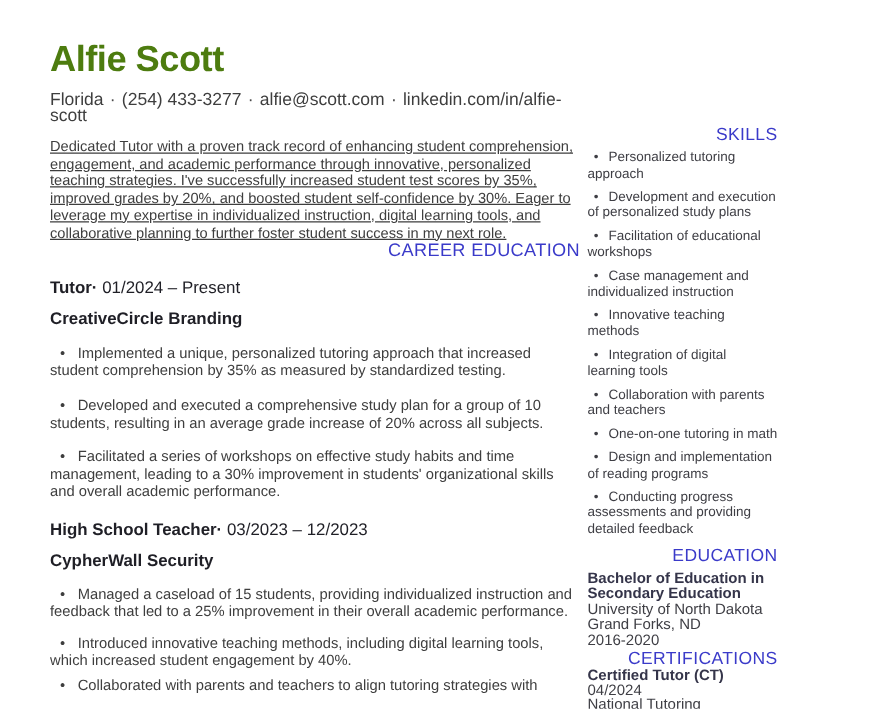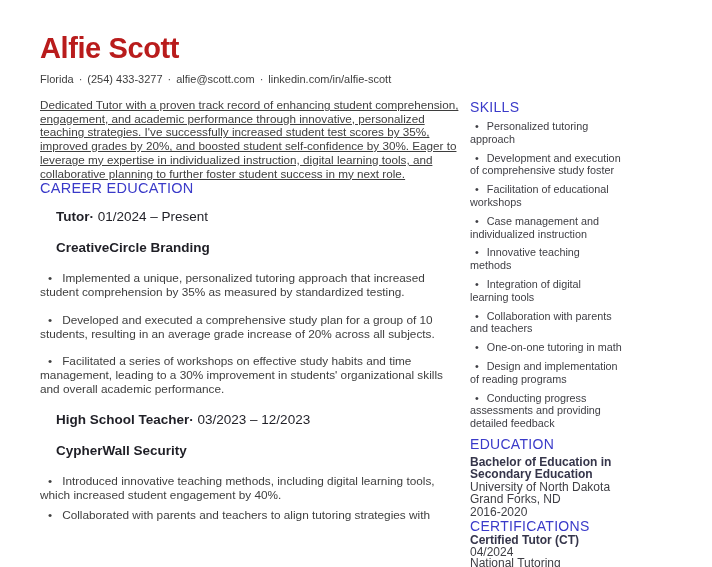--- a/index.html
+++ b/index.html
@@ -7,34 +7,34 @@
     width:712px; height:567px; overflow:hidden; position:relative;
     background:#ffffff;
     font-family:"Liberation Sans", sans-serif;
     -webkit-font-smoothing:antialiased;
   }
   .left-col  { position:absolute; left:40px;  top:32px; width:424px; }
   .right-col { position:absolute; left:470px; top:99px; width:152px; }
 
   h1.name {
     margin:0; font-size:29px; line-height:33px; font-weight:bold;
-    letter-spacing:-0.4px; color:#b91c1c;
+    letter-spacing:-0.4px; color:#4d7c0f;
   }
-  .contact { margin-top:8px; font-size:11px; line-height:13px; color:#3e3e3e; }
+  .contact { margin-top:8px; font-size:14px; line-height:13px; color:#3e3e3e; }
   .contact .sep { margin:0 5px; color:#4a4a4a; }
 
   .summary { margin:12px 0 0 0; font-size:11.7px; line-height:13.7px; color:#3e3e3e;text-decoration:underline; }
 
   h2.section {
     margin:0; font-size:14.5px; line-height:16px; font-weight:normal;
-    letter-spacing:0.3px; color:#3a3ac9;
+    letter-spacing:0.3px; color:#3a3ac9;text-align:right;
   }
   .h2-career { margin-top:20px; }
 
-  h3 { margin:16px; font-size:13.5px; line-height:15px; color:#1f1f26; }
+  h3 { margin:0; font-size:13.5px; line-height:15px; color:#1f1f26; }
   .title-line { margin-top:13px; font-weight:normal; }
   .title-line .jt { font-weight:bold; }
   .title-line .jd { font-weight:normal; }
   .company { margin-top:10px; font-weight:bold; }
 
   p.b { margin:13px 0 0 0; font-size:11.8px; line-height:14.2px; color:#3e3e3e; }
   p.b .dot { margin-left:8px; margin-right:10px; }
 
   .job2 .title-line { margin-top:15px; }
   .job2 p.b.m1 { margin-top:12px; }
@@ -79,30 +79,31 @@
     <p class="b"><span class="dot">•</span><span>Developed and executed a comprehensive study plan for a group of 10 students, resulting in an average grade increase of 20% across all subjects.</span></p>
     <p class="b"><span class="dot">•</span><span>Facilitated a series of workshops on effective study habits and time management, leading to a 30% improvement in students' organizational skills and overall academic performance.</span></p>
   </div>
 
   <div class="job job2">
     <h3 class="title-line">
       <span class="jt">High School Teacher·</span>
       <span class="jd">03/2023 – 12/2023</span>
     </h3>
     <h3 class="company">CypherWall Security</h3>
+    <p class="b m1"><span class="dot">•</span><span>Managed a caseload of 15 students, providing individualized instruction and feedback that led to a 25% improvement in their overall academic performance.</span></p>
     <p class="b m2"><span class="dot">•</span><span>Introduced innovative teaching methods, including digital learning tools, which increased student engagement by 40%.</span></p>
     <p class="b m3"><span class="dot">•</span><span>Collaborated with parents and teachers to align tutoring strategies with</span></p>
   </div>
 </div>
 
 <div class="right-col">
   <h2 class="section">SKILLS</h2>
   <div class="skills-list">
     <p class="s"><span class="dot">•</span><span>Personalized tutoring approach</span></p>
-    <p class="s"><span class="dot">•</span><span>Development and execution of comprehensive study foster</span></p>
+    <p class="s"><span class="dot">•</span><span>Development and execution of personalized study plans</span></p>
     <p class="s"><span class="dot">•</span><span>Facilitation of educational workshops</span></p>
     <p class="s"><span class="dot">•</span><span>Case management and individualized instruction</span></p>
     <p class="s"><span class="dot">•</span><span>Innovative teaching methods</span></p>
     <p class="s"><span class="dot">•</span><span>Integration of digital learning tools</span></p>
     <p class="s"><span class="dot">•</span><span>Collaboration with parents and teachers</span></p>
     <p class="s"><span class="dot">•</span><span>One-on-one tutoring in math</span></p>
     <p class="s"><span class="dot">•</span><span>Design and implementation of reading programs</span></p>
     <p class="s"><span class="dot">•</span><span>Conducting progress assessments and providing detailed feedback</span></p>
   </div>
 

